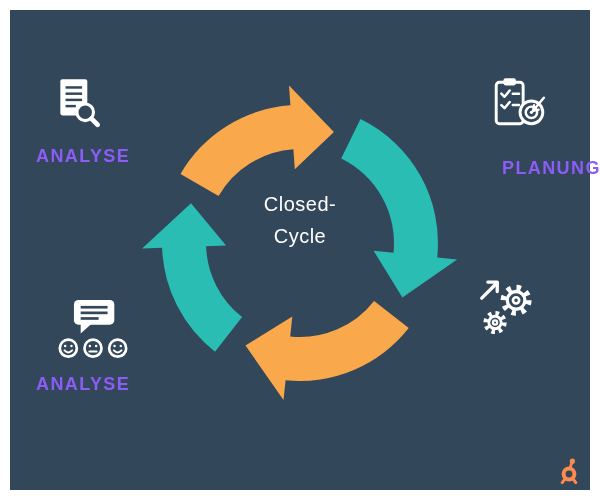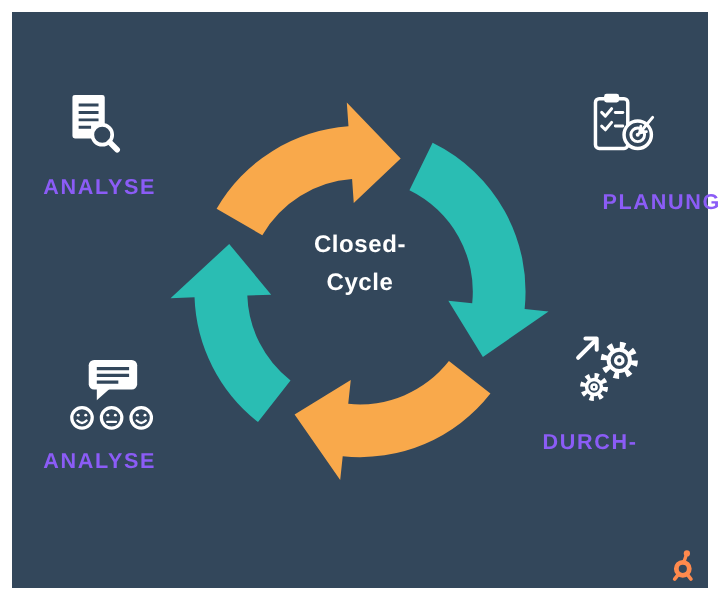--- a/index.html
+++ b/index.html
@@ -10,21 +10,21 @@
     -webkit-font-smoothing:antialiased;
   }
   .canvas{position:relative;width:600px;height:500px;background:#ffffff;overflow:hidden;}
   .board{
     position:absolute;left:10px;top:10px;right:10px;bottom:10px;
     background:var(--bg,#33475B);
   }
   .cycle-svg{position:absolute;left:0;top:0;}
   .center-title{
     position:absolute;left:200px;top:188px;width:200px;
-    text-align:center;color:#ffffff;font-weight:bold;
+    text-align:center;color:#ffffff;font-weight:normal;
     font-size:20px;line-height:32px;letter-spacing:0.5px;
   }
   .stage-label{
     position:absolute;color:#8b5cf6;font-weight:bold;
     font-size:18px;letter-spacing:1.4px;white-space:nowrap;
   }
   .stage-icon{position:absolute;}
   .label-analyse{left:36px;top:146px;}
   .icon-analyse{left:50px;top:74px;}
   .label-planung{left:458px;top:158px;margin-left:44px;}
@@ -87,21 +87,20 @@
       <circle cx="38" cy="22" r="8" fill="var(--bg,#33475B)" stroke="#ffffff" stroke-width="3"></circle>
       <circle cx="38" cy="22" r="2.8" fill="none" stroke="#ffffff" stroke-width="2.4"></circle>
     </g>
     <g>
       <circle cx="19" cy="42" r="8" fill="none" stroke="#ffffff" stroke-width="5" stroke-dasharray="3 3.3"></circle>
       <circle cx="19" cy="42" r="5.6" fill="var(--bg,#33475B)" stroke="#ffffff" stroke-width="2.6"></circle>
       <circle cx="19" cy="42" r="1.9" fill="none" stroke="#ffffff" stroke-width="2"></circle>
     </g>
   </svg>
   <div class="stage-label label-durchfuehrung">
-    <div>DURCH-</div>
   </div>
 
   <svg class="stage-icon icon-feedback" width="74" height="64" viewBox="0 0 66 56">
     <rect x="16" y="3" width="36" height="22" rx="4" fill="#ffffff"></rect>
     <polygon points="22,24 32,24 22,33" fill="#ffffff"></polygon>
     <line x1="22" y1="9.5" x2="46" y2="9.5" stroke="var(--bg,#33475B)" stroke-width="2.4"></line>
     <line x1="22" y1="14.5" x2="46" y2="14.5" stroke="var(--bg,#33475B)" stroke-width="2.4"></line>
     <line x1="22" y1="19.5" x2="38" y2="19.5" stroke="var(--bg,#33475B)" stroke-width="2.4"></line>
     <g>
       <circle cx="11" cy="46" r="7.6" fill="none" stroke="#ffffff" stroke-width="2.4"></circle>

